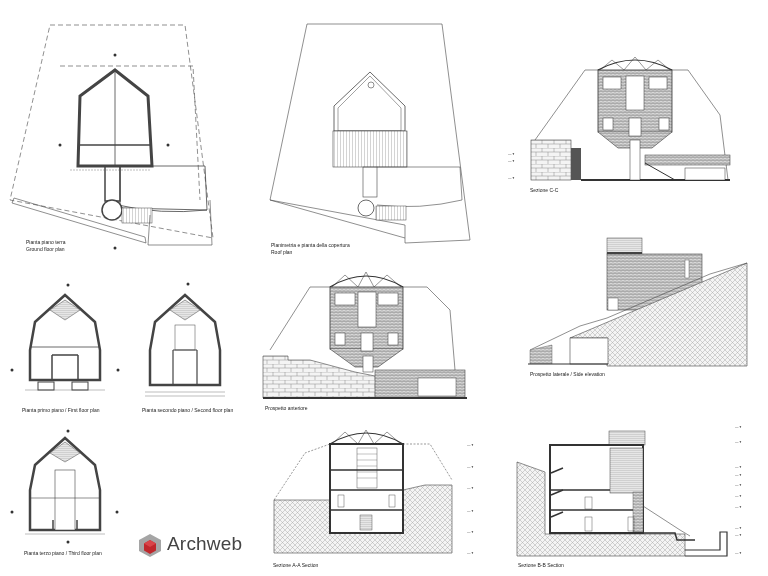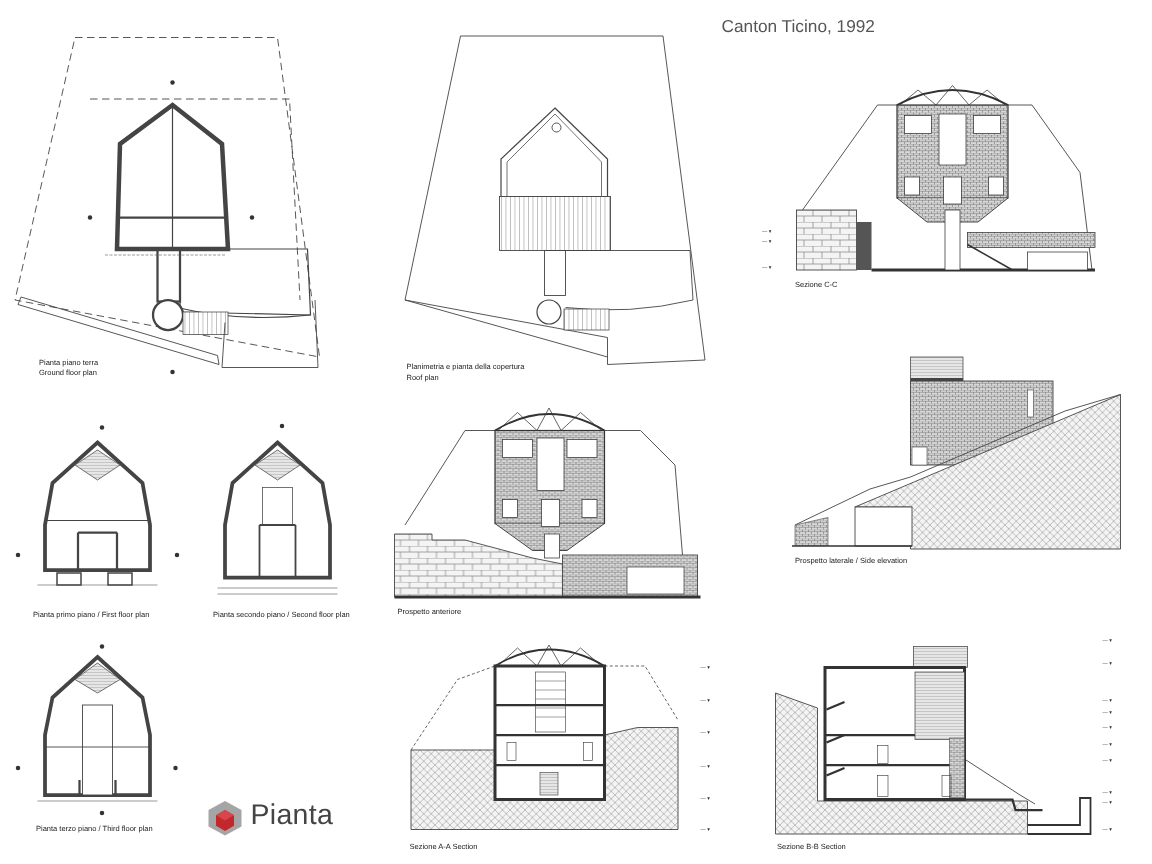--- a/index.html
+++ b/index.html
@@ -35,21 +35,20 @@
       <path d="M0 0V10" stroke="#555" stroke-width="0.5"></path>
     </pattern>
     <pattern id="hlines" width="4" height="2" patternUnits="userSpaceOnUse">
       <rect width="4" height="2" fill="#e6e6e6"></rect>
       <path d="M0 0H4" stroke="#777" stroke-width="0.4"></path>
     </pattern>
   </defs>
 </svg>
 
 <div class="title">
-  <div>Canton Ticino, 1992</div>
 </div>
 
 <div class="panel" style="left:0;top:0;width:250px;height:260px;">
   <svg width="250" height="260">
     <path d="M50 25 L185 25 L213 238 L10 200 Z" fill="none" stroke="#444" stroke-width="0.6" stroke-dasharray="5 3"></path>
     <path d="M60 66 L193 66 L200 200" fill="none" stroke="#444" stroke-width="0.6" stroke-dasharray="5 3"></path>
     <path d="M14 198 L145 237 L146 243 L12 203 Z" fill="none" stroke="#444" stroke-width="0.6"></path>
     <path d="M115 70 L148 96 L152 166 L78 166 L80 96 Z" fill="#fff" stroke="#444" stroke-width="3"></path>
     <line x1="115" y1="70" x2="115" y2="166" stroke="#444" stroke-width="0.8"></line>
     <line x1="80" y1="145" x2="152" y2="145" stroke="#444" stroke-width="1.5"></line>
@@ -194,21 +193,21 @@
   </svg>
   <div class="cap" style="left:24px;top:130px;">Pianta terzo piano  /  Third floor plan</div>
 </div>
 
 <div class="logo">
   <svg width="26" height="26" style="position:absolute;left:2px;top:2px">
     <path d="M13 2 L24 8 L24 19 L13 25 L2 19 L2 8 Z" fill="#a5a5a5"></path>
     <path d="M13 8 L19 11.5 L19 18.5 L13 22 L7 18.5 L7 11.5 Z" fill="#c0282d"></path>
     <path d="M13 8 L19 11.5 L13 15 L7 11.5 Z" fill="#d9454a"></path>
   </svg>
-  <div class="logo-text">Pianta</div>
+  <div class="logo-text">Archweb</div>
 </div>
 
 <div class="panel" style="left:260px;top:420px;width:245px;height:156px;">
   <svg width="245" height="156">
     <path d="M14 80 L45 33 L70 24 M143 24 L170 24 L192 60" fill="none" stroke="#555" stroke-width="0.6" stroke-dasharray="2 1.5"></path>
     <path d="M70 24 Q106 2 143 24" fill="none" stroke="#333" stroke-width="1.2"></path>
     <path d="M72 24 L85 12 L98 24 L106 10 L114 24 L127 12 L141 24" fill="none" stroke="#333" stroke-width="0.5"></path>
     <path d="M14 80 L70 80 L70 113 L143 113 L143 70 L165 65 L192 65 L192 133 L14 133 Z" fill="url(#earth)" stroke="#444" stroke-width="0.6"></path>
     <rect x="70" y="24" width="73" height="89" fill="#fff" stroke="#333" stroke-width="2"></rect>
     <path d="M70 50 L143 50 M70 70 L143 70 M70 90 L143 90" stroke="#333" stroke-width="1.5"></path>

